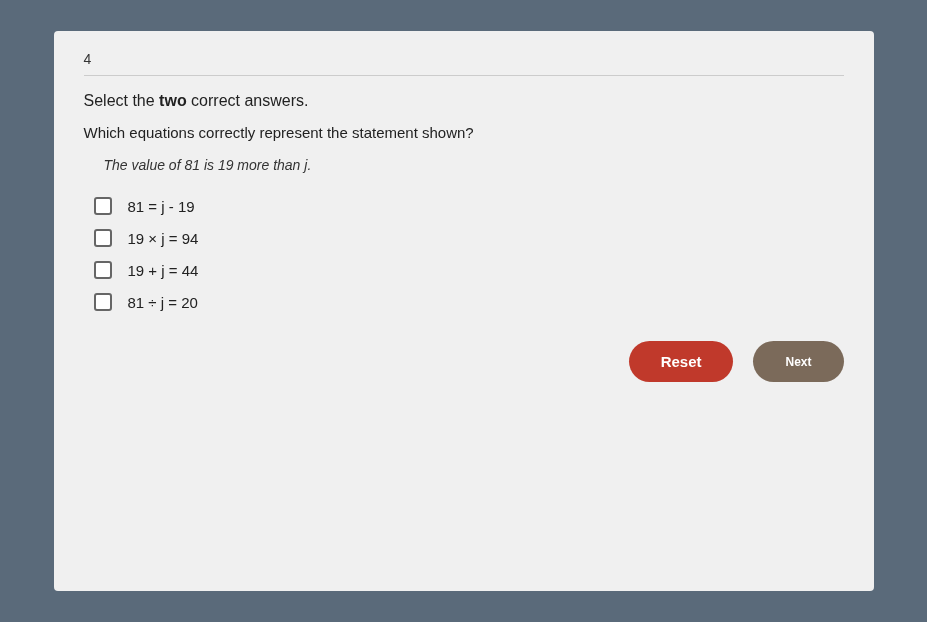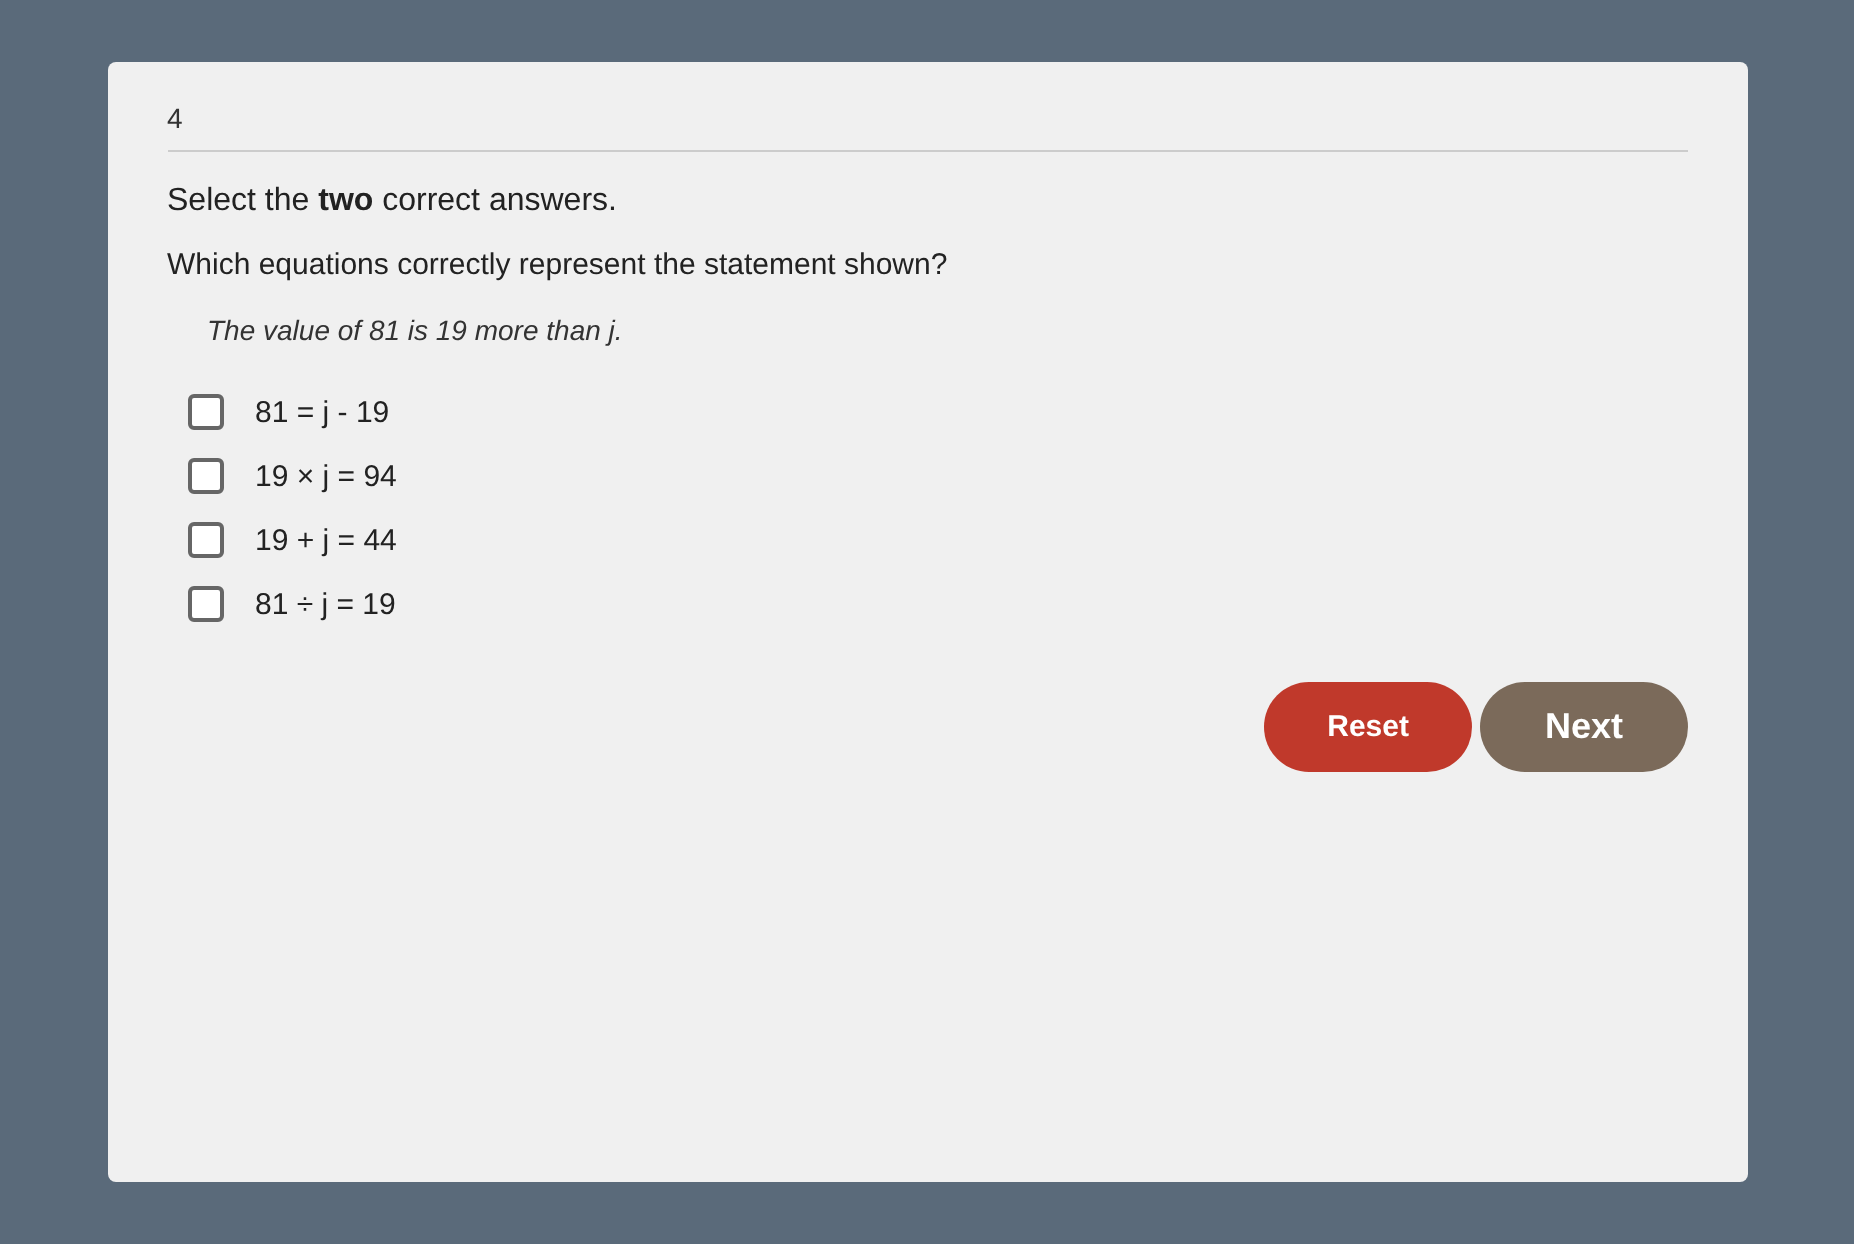--- a/index.html
+++ b/index.html
@@ -83,42 +83,42 @@
     }
 
     .option-label {
       font-size: 15px;
       color: #222;
     }
 
     .buttons-row {
       display: flex;
       justify-content: flex-end;
-      gap: 4px;
+      gap: 20px;
       margin-top: 30px;
     }
 
     .btn-reset {
       background: #c0392b;
       color: white;
       border: none;
       border-radius: 24px;
       padding: 12px 32px;
       font-size: 15px;
       font-weight: bold;
       cursor: pointer;
     }
 
     .btn-next {
       background: #7b6a5a;
       color: white;
       border: none;
       border-radius: 24px;
       padding: 12px 32px;
-      font-size: 18px;
+      font-size: 12px;
       font-weight: bold;
       cursor: pointer;
     }
   </style>
 </head>
 <body>
 
 <div class="card">
   <div class="question-number">4</div>
 
@@ -138,21 +138,21 @@
       <li class="option-item">
         <div class="option-checkbox"></div>
         <span class="option-label">19 × j = 94</span>
       </li>
       <li class="option-item">
         <div class="option-checkbox"></div>
         <span class="option-label">19 + j = 44</span>
       </li>
       <li class="option-item">
         <div class="option-checkbox"></div>
-        <span class="option-label">81 ÷ j = 19</span>
+        <span class="option-label">81 ÷ j = 20</span>
       </li>
     </ul>
 
   <div class="buttons-row">
     <button class="btn-reset">Reset</button>
     <button class="btn-next">Next</button>
   </div>
 </div>
 
 </body></html>

